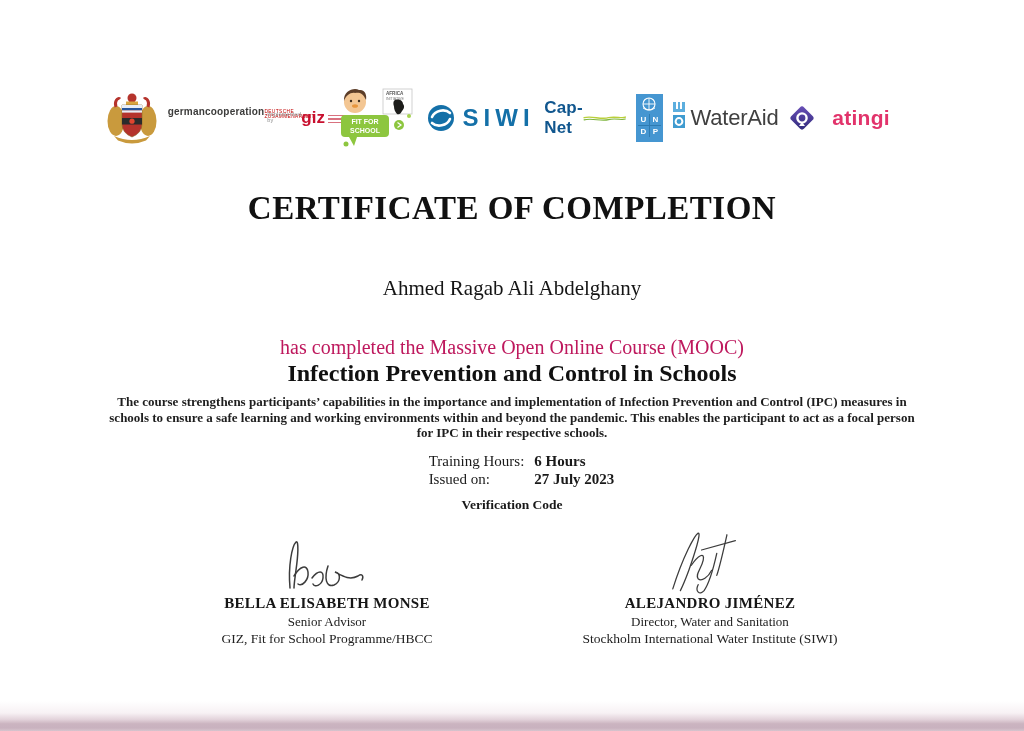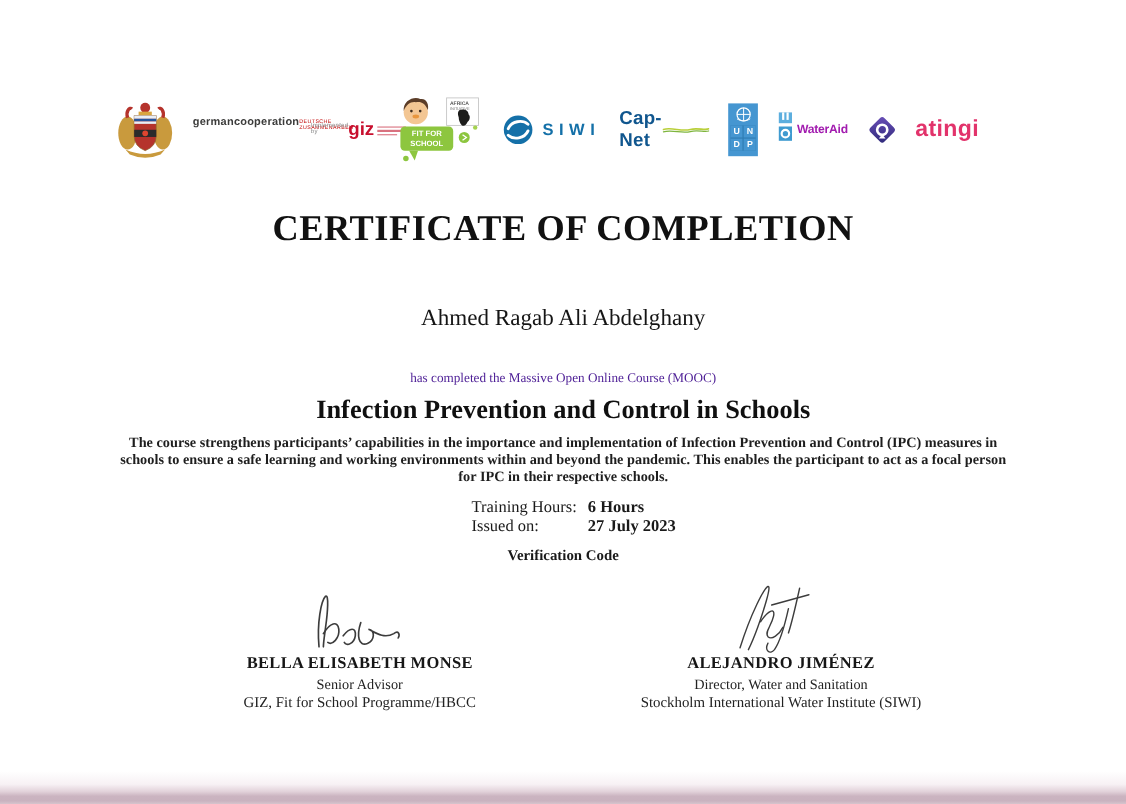--- a/index.html
+++ b/index.html
@@ -20,42 +20,42 @@
   .german-coop .gc-word { font-size:10px; font-weight:bold; color:#3c3c3b; line-height:10px; letter-spacing:.2px; }
   .german-coop .gc-sub { font-size:4.8px; color:#c00000; letter-spacing:.4px; margin-top:2px; }
 
   .giz-block { width:62px; align-items:flex-start; }
   .giz-implemented { font-size:5.5px; color:#8a8a8a; letter-spacing:.2px; margin-bottom:2px; }
   .giz-row { display:flex; align-items:flex-end; gap:3px; }
   .giz-word { font-size:17px; line-height:14px; font-weight:bold; color:#c80f2e; }
   .giz-lines span { display:block; background:#d9717f; height:1.6px; margin-bottom:1.8px; }
 
   .siwi-block { flex-direction:row; gap:8px; }
-  .siwi-word { font-size:15px; font-weight:bold; color:#1470a8; letter-spacing:5px; }
+  .siwi-word { font-size:24px; font-weight:bold; color:#1470a8; letter-spacing:5px; }
 
   .capnet-block { width:82px; }
   .capnet-word { font-size:17px; font-weight:bold; color:#10568e; letter-spacing:.2px; }
 
   .undp-block { width:27px; height:48px; background:#4596d1; display:flex; flex-direction:column; align-items:center; padding-top:2px; }
   .undp-grid { display:grid; grid-template-columns:11px 11px; grid-auto-rows:11px; gap:1px; background:#2e7bb1; margin-top:2px; }
   .undp-cell { background:#4596d1; color:#fff; font-size:8px; font-weight:bold; display:flex; align-items:center; justify-content:center; font-family:"Liberation Sans", sans-serif; }
 
   .wateraid-block { flex-direction:row; gap:4px; align-items:center; }
-  .wateraid-word { font-size:11px; font-weight:bold; color:#a21caf; letter-spacing:-0.2px; }
+  .wateraid-word { font-size:22px; font-weight:normal; color:#404040; letter-spacing:-0.2px; }
 
   .atingi-block { flex-direction:row; gap:16px; align-items:center; }
   .atingi-word { font-size:21px; font-weight:bold; color:#e2336b; letter-spacing:.3px; }
 
   .fit-bubble-text { font-family:"Liberation Sans", sans-serif; }
 
   
   .center-line { position:absolute; left:0; right:0; text-align:center; }
   .cert-title { top:190px; font-size:33px; font-weight:bold; letter-spacing:.5px; color:#111; }
   .recipient { top:276px; font-size:21px; color:#151515; }
-  .statement { top:336px; font-size:12px; color:#4c1d95; }
+  .statement { top:336px; font-size:20px; color:#be185d; }
   .course-title { top:360px; font-size:24px; font-weight:bold; color:#101010; }
   .description { top:394px; font-size:13px; font-weight:600; color:#1e1e1e; line-height:15.6px; }
   .description div { white-space:nowrap; }
 
   .meta-wrap { position:absolute; top:453px; left:0; right:0; display:flex; justify-content:center; }
   .meta-grid { display:grid; grid-template-columns:max-content max-content; column-gap:10px; font-size:15px; line-height:17.5px; text-align:left;margin-left:19px; }
   .meta-grid .val { font-weight:bold; }
 
   .verify { top:497px; font-size:13.5px; font-weight:700; line-height:16.5px; color:#191919; }
 

